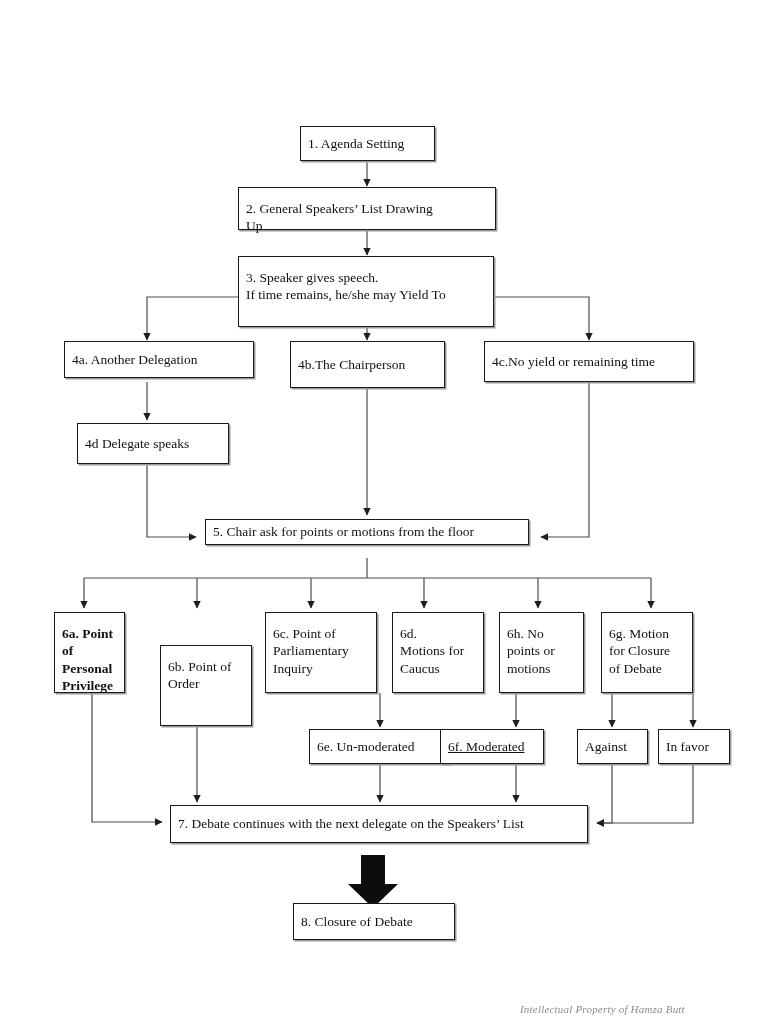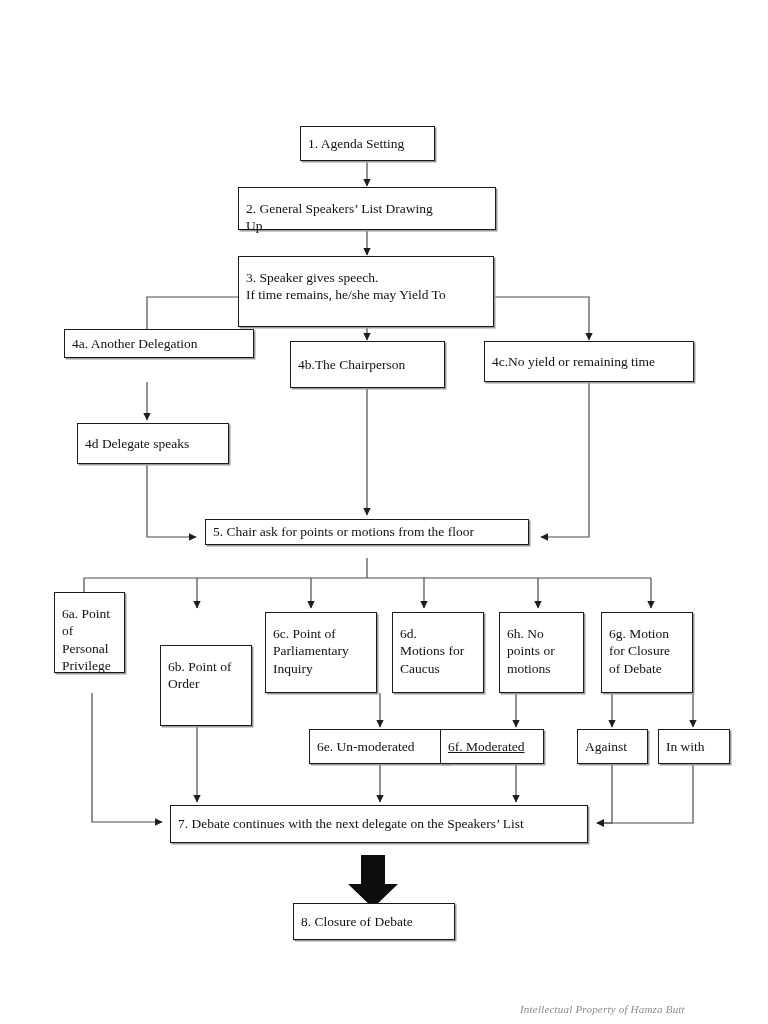--- a/index.html
+++ b/index.html
@@ -126,31 +126,31 @@
   </svg>
 
   <div class="node vcenter shadow" style="left:300px; top:126px; width:135px; height:35px;">1. Agenda Setting</div>
 
   <div class="node shadow" style="left:238px; top:187px; width:258px; height:43px;">2. General Speakers’ List Drawing
 Up</div>
 
   <div class="node shadow" style="left:238px; top:256px; width:256px; height:71px;">3. Speaker gives speech.
 If time remains, he/she may Yield To</div>
 
-  <div class="node vcenter shadow" style="left:64px; top:329px; width:190px; height:29px;">4a. Another Delegation</div>
+  <div class="node vcenter shadow" style="left:64px; top:341px; width:190px; height:37px;">4a. Another Delegation</div>
 
   <div class="node vcenter shadow" style="left:290px; top:341px; width:155px; height:47px;">4b.The Chairperson</div>
 
   <div class="node vcenter shadow" style="left:484px; top:341px; width:210px; height:41px;">4c.No yield or remaining time</div>
 
   <div class="node vcenter shadow" style="left:77px; top:423px; width:152px; height:41px;">4d Delegate speaks</div>
 
   <div class="node vcenter shadow" style="left:205px; top:519px; width:324px; height:22px;">5. Chair ask for points or motions from the floor</div>
 
-  <div class="node shadow" style="left:54px; top:592px; width:71px; height:81px;">6a. Point of
+  <div class="node shadow" style="left:54px; top:612px; width:71px; height:81px;font-weight:bold;">6a. Point of
 Personal
 Privilege</div>
 
   <div class="node shadow" style="left:160px; top:645px; width:92px; height:81px;">6b. Point of
 Order</div>
 
   <div class="node shadow" style="left:265px; top:612px; width:112px; height:81px;">6c. Point of
 Parliamentary
 Inquiry</div>
 
@@ -165,21 +165,21 @@
   <div class="node shadow" style="left:601px; top:612px; width:92px; height:81px;">6g. Motion
 for Closure
 of Debate</div>
 
   <div class="node vcenter shadow" style="left:309px; top:729px; width:142px; height:35px;">6e. Un-moderated</div>
 
   <div class="node vcenter shadow" style="left:440px; top:729px; width:104px; height:35px;text-decoration:underline;">6f. Moderated</div>
 
   <div class="node vcenter shadow" style="left:577px; top:729px; width:71px; height:35px;">Against</div>
 
-  <div class="node vcenter shadow" style="left:658px; top:729px; width:72px; height:35px;">In with</div>
+  <div class="node vcenter shadow" style="left:658px; top:729px; width:72px; height:35px;">In favor</div>
 
   <div class="node vcenter shadow" style="left:170px; top:805px; width:418px; height:38px;">7. Debate continues with the next delegate on the Speakers’ List</div>
 
   <div class="node vcenter shadow" style="left:293px; top:903px; width:162px; height:37px;">8. Closure of Debate</div>
 
   <div class="footer" style="left:520px; top:1003px;">Intellectual Property of Hamza Butt</div>
 
 </div>
 
 </body></html>

